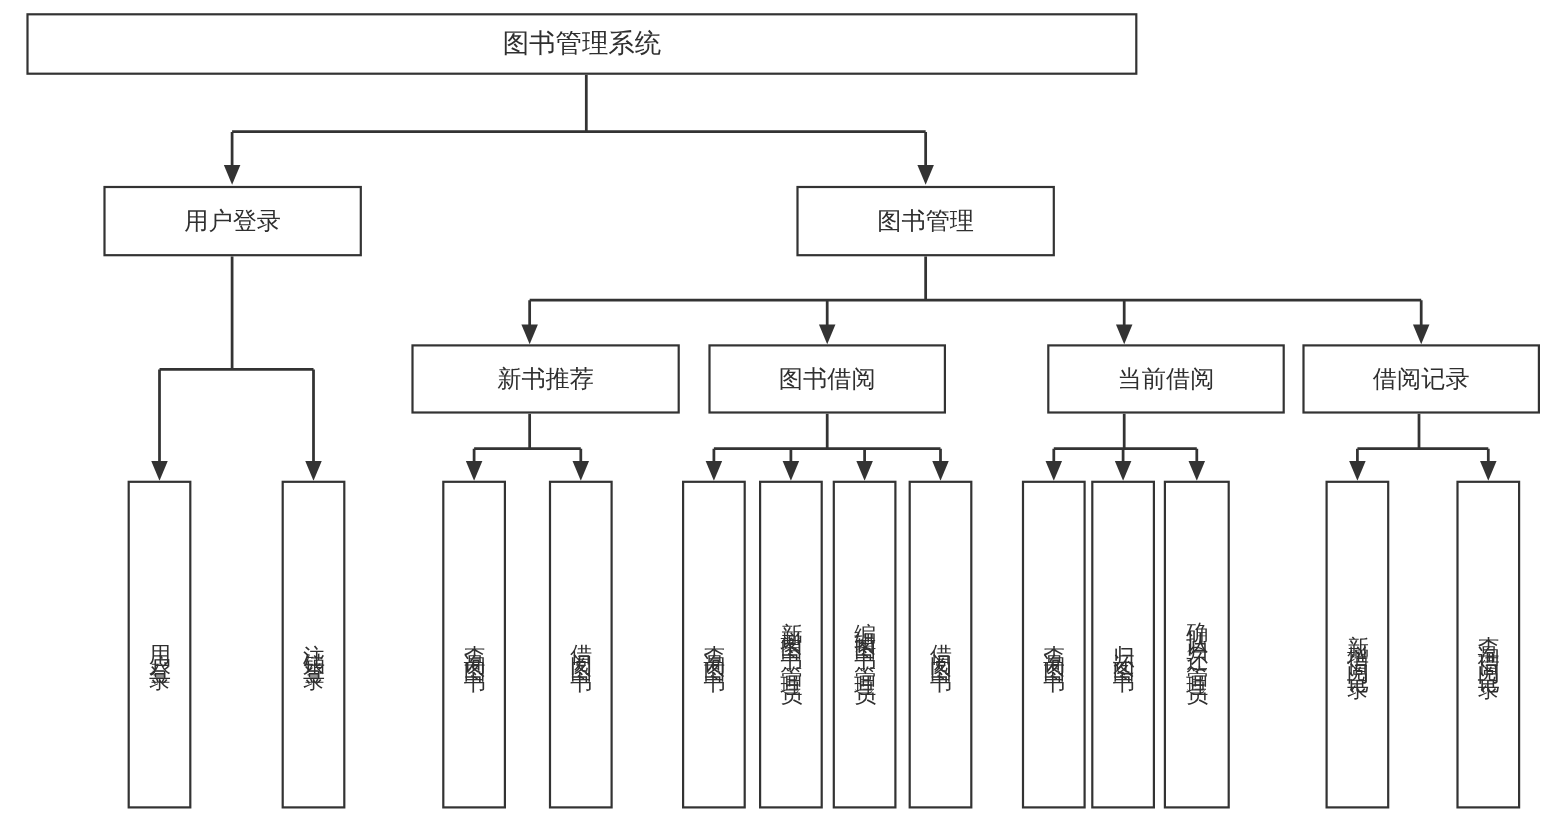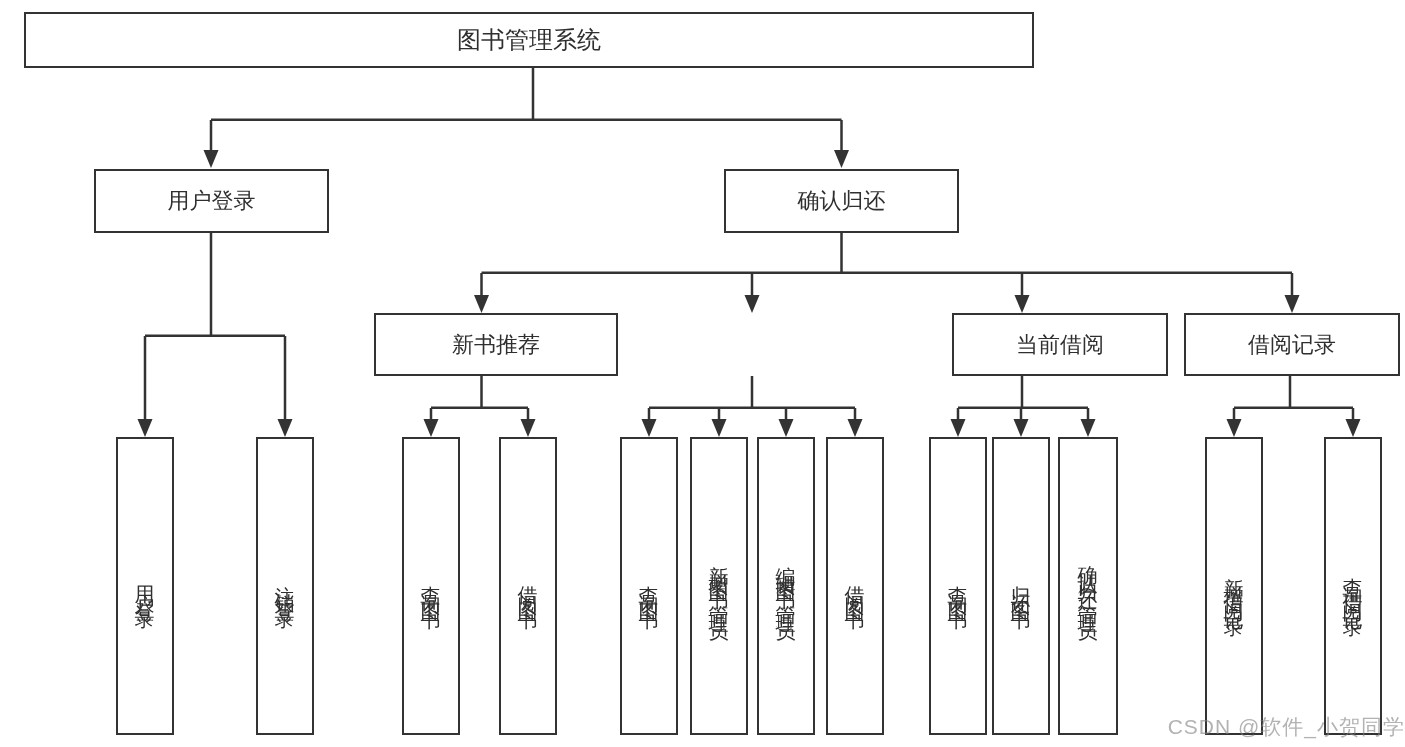--- a/index.html
+++ b/index.html
@@ -66,25 +66,28 @@
   </svg>
 
   <div class="node" style="left:12px;top:12px;width:1010px;height:56px;">
     <span class="h-label root-label">图书管理系统</span>
   </div>
 
   <div class="node" style="left:82px;top:169px;width:235px;height:64px;">
     <span class="h-label l1-label">用户登录</span>
   </div>
   <div class="node" style="left:712px;top:169px;width:235px;height:64px;">
-    <span class="h-label l1-label">确认归还</span>
+    <span class="h-label l1-label">图书管理</span>
   </div>
 
   <div class="node" style="left:362px;top:313px;width:244px;height:63px;">
     <span class="h-label l2-label">新书推荐</span>
+  </div>
+  <div class="node" style="left:632px;top:313px;width:216px;height:63px;">
+    <span class="h-label l2-label">图书借阅</span>
   </div>
   <div class="node" style="left:940px;top:313px;width:216px;height:63px;">
     <span class="h-label l2-label">当前借阅</span>
   </div>
   <div class="node" style="left:1172px;top:313px;width:216px;height:63px;">
     <span class="h-label l2-label">借阅记录</span>
   </div>
 
   <div class="node v-node" style="left:104px;top:437px;width:58px;height:298px;">
     <span>用户登录</span>
@@ -119,15 +122,14 @@
   <div class="node v-node" style="left:1046px;top:437px;width:60px;height:298px;">
     <span>确认归还（管理员）</span>
   </div>
   <div class="node v-node" style="left:1193px;top:437px;width:58px;height:298px;">
     <span>新增借阅记录</span>
   </div>
   <div class="node v-node" style="left:1312px;top:437px;width:58px;height:298px;">
     <span>查询借阅记录</span>
   </div>
 
-  <div class="watermark">CSDN @软件_小贺同学</div>
 
 </div>
 
 </body></html>

